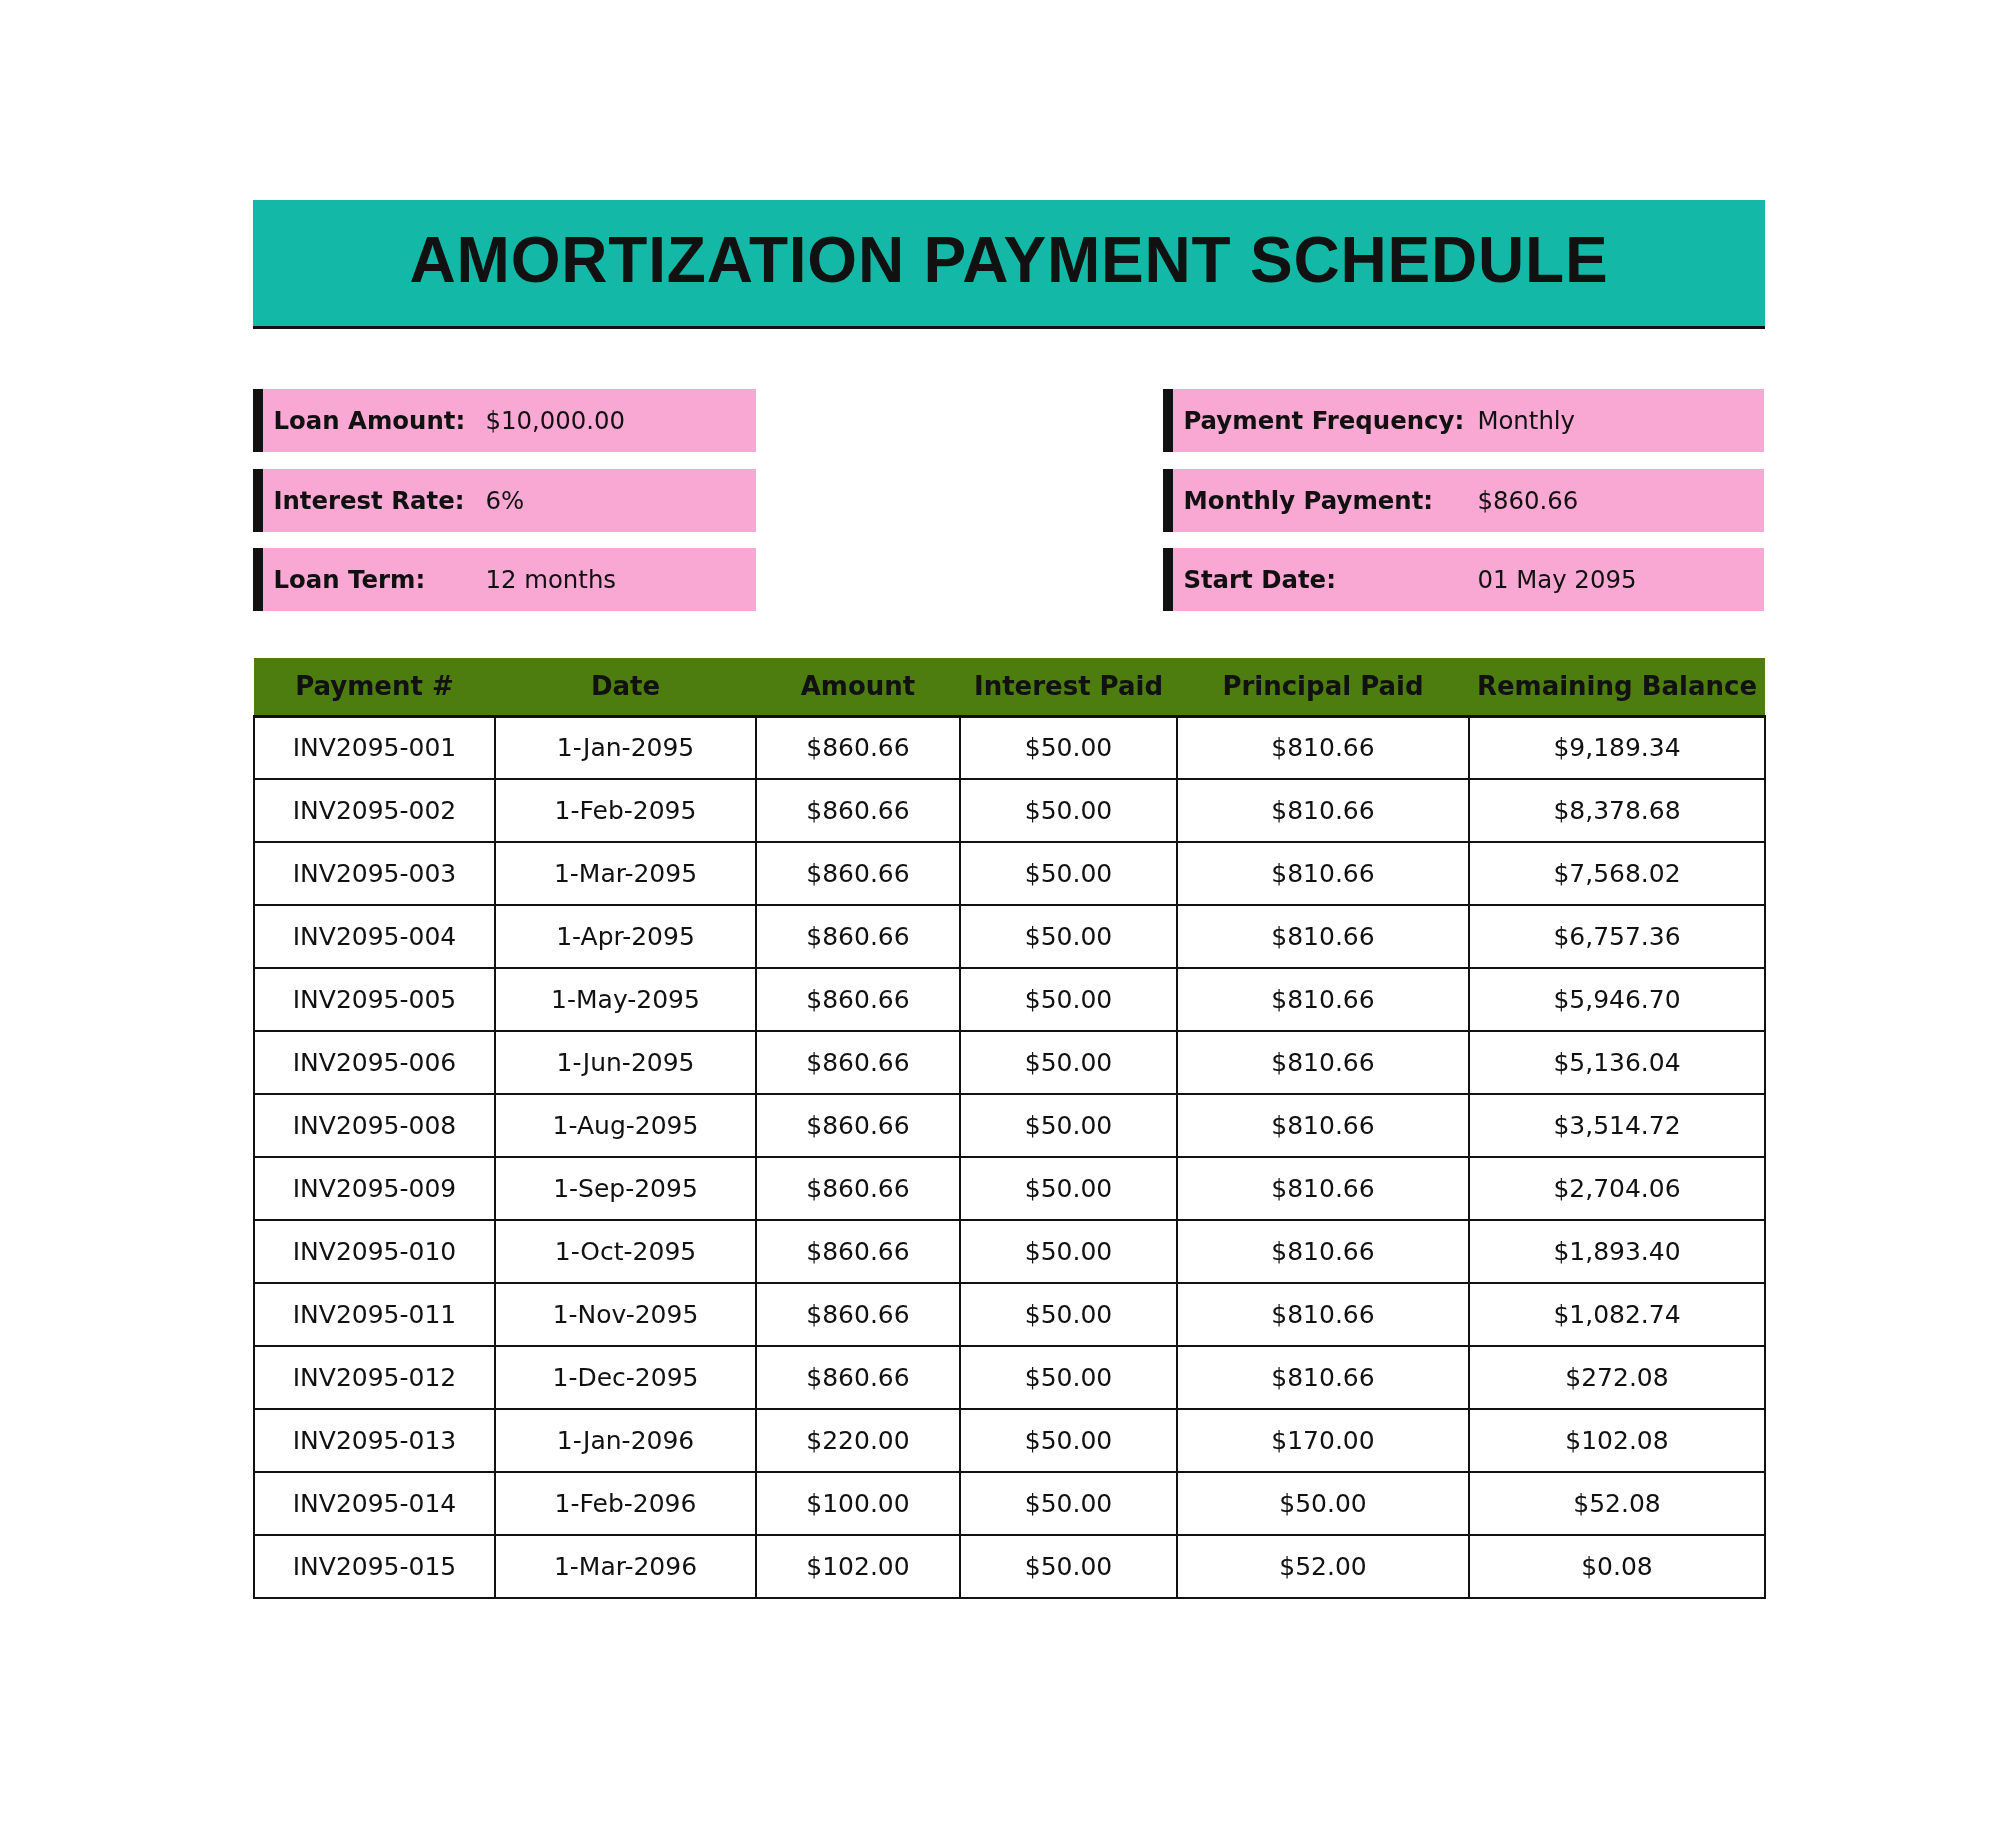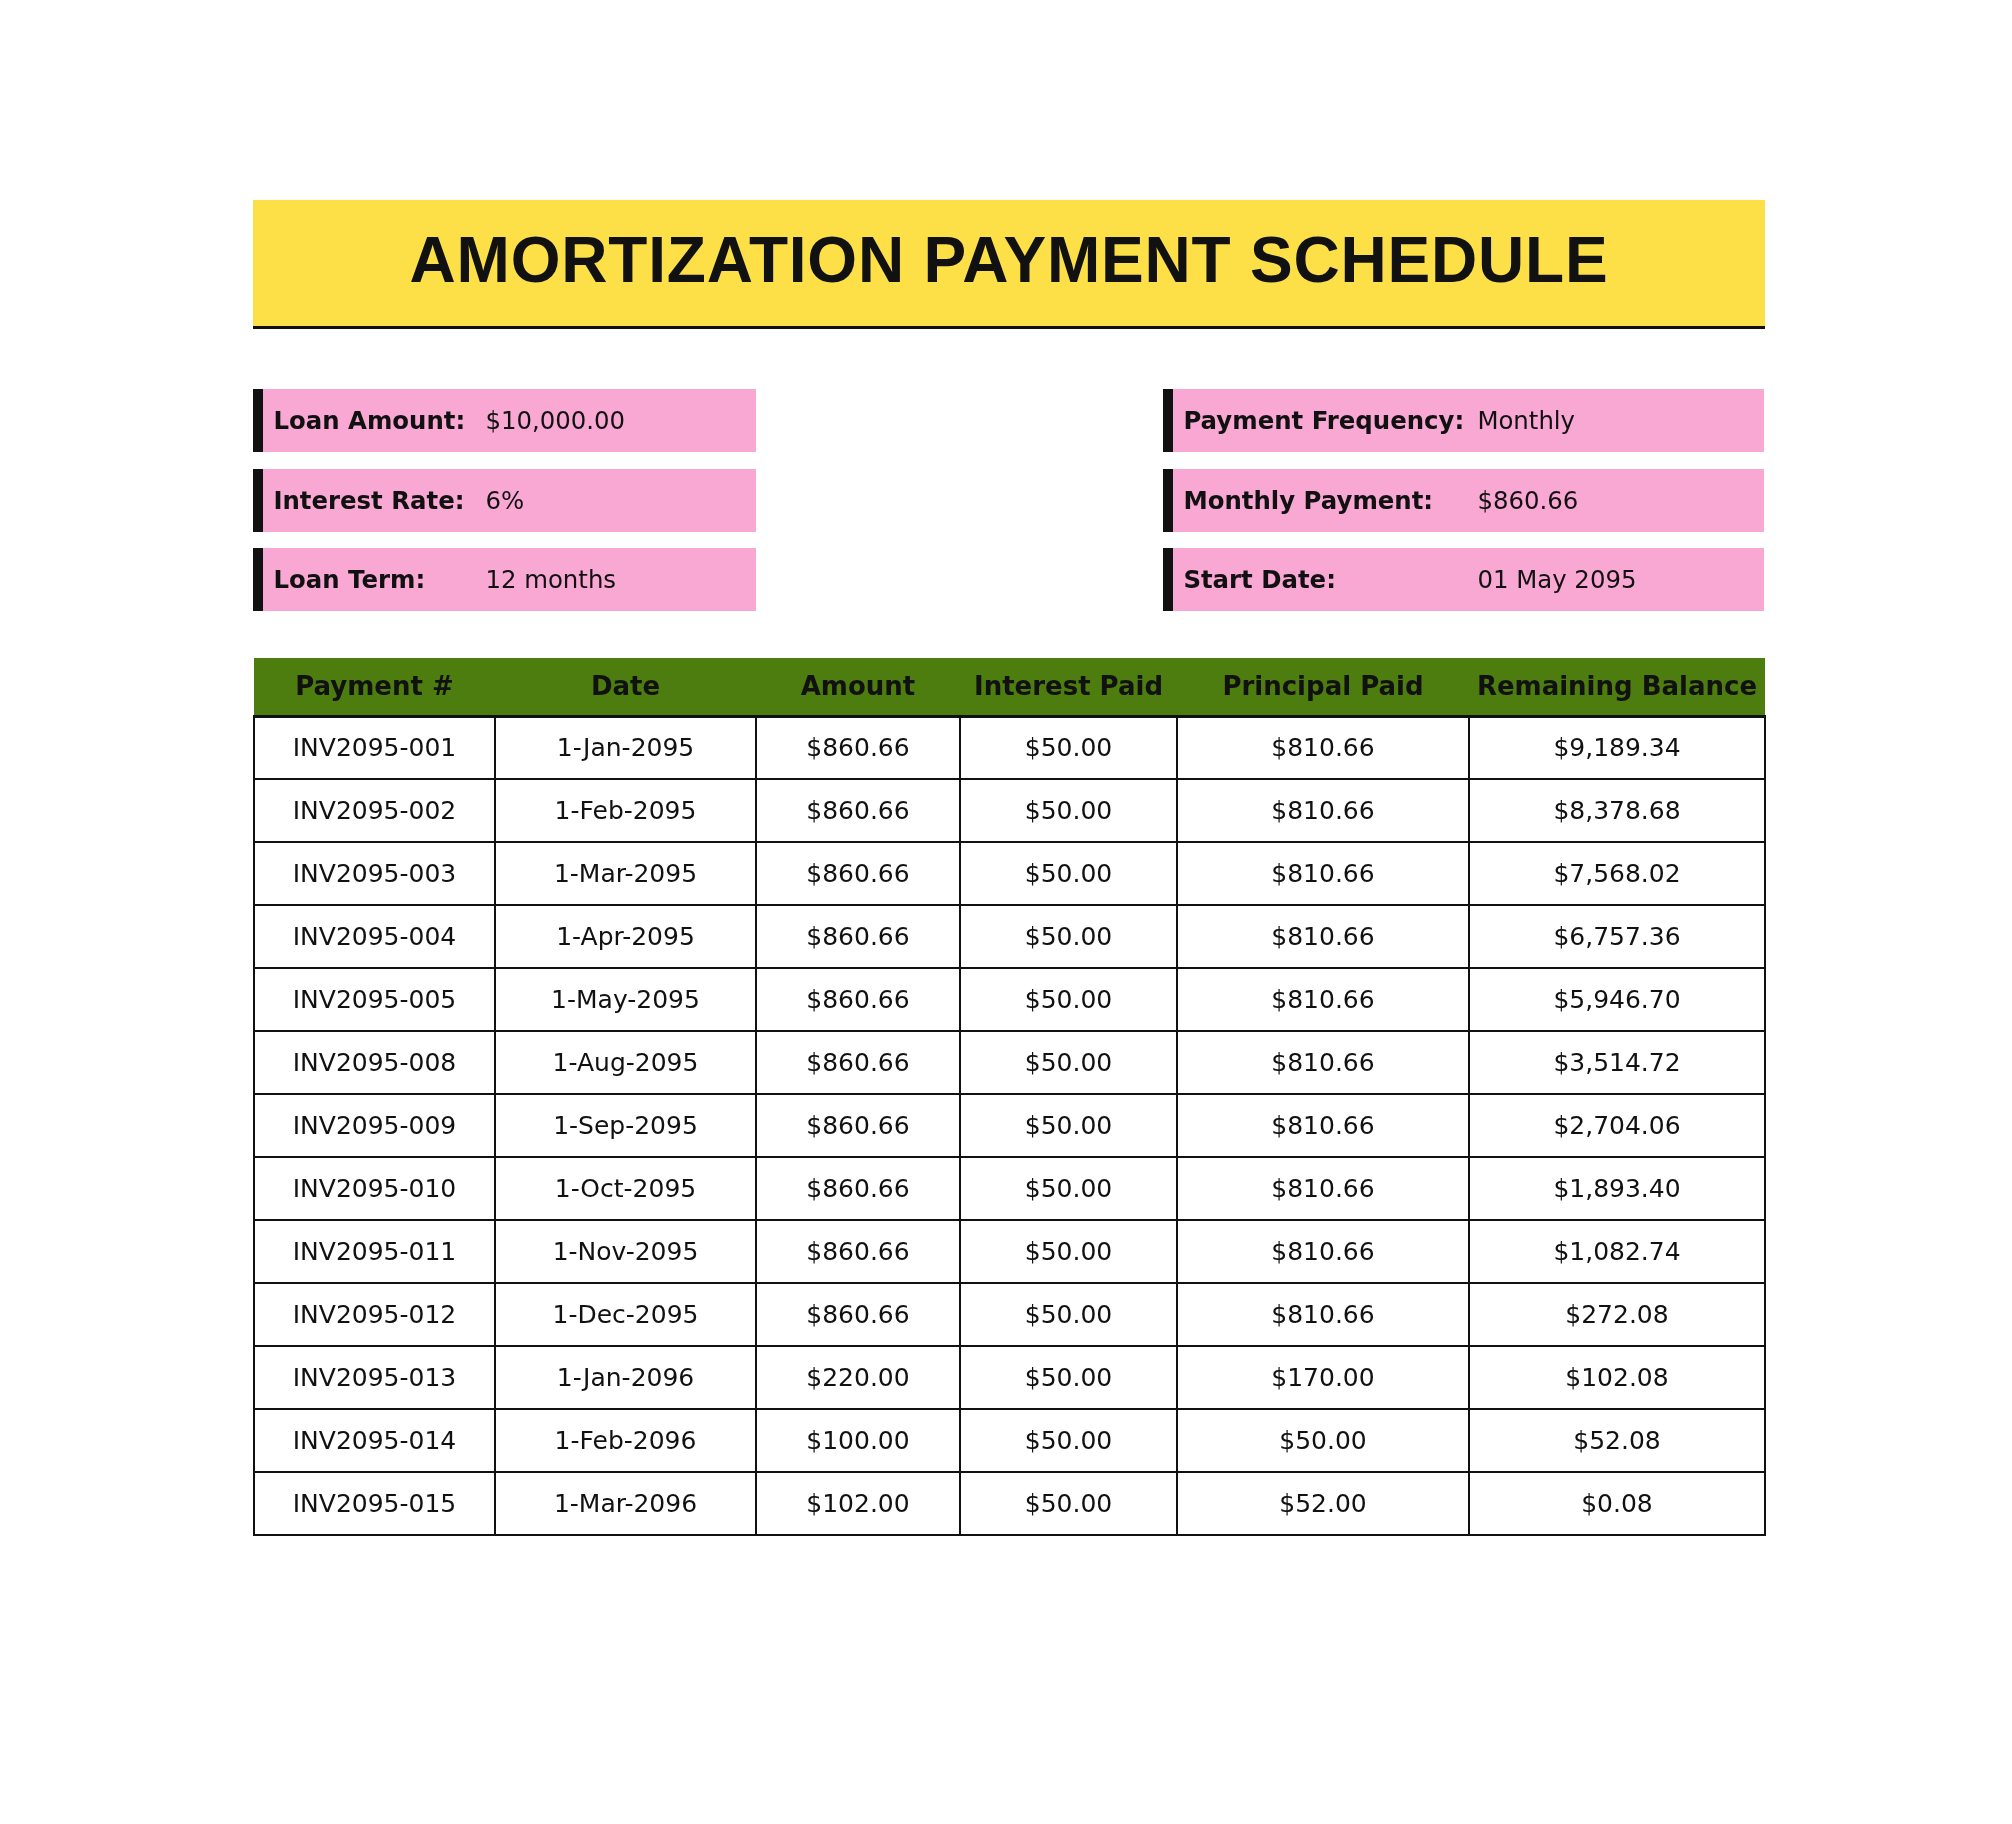--- a/index.html
+++ b/index.html
@@ -1,18 +1,18 @@
 <!DOCTYPE html>
 <html style="font-size:12.6px"><head>
   <meta charset="utf-8">
   <style>
     html, body { margin: 0; padding: 0; background: #ffffff; }
     body { width: 2013px; height: 1825px; position: relative; font-family: "DejaVu Sans", sans-serif; color: #111; overflow: hidden; }
     .doc { position: absolute; left: 253px; top: 200px; width: 1512px; }
-    .title-band { height: 126px; background: #fde047; display: flex; align-items: center; justify-content: center; border-bottom: 3.9px solid #111; }
+    .title-band { height: 126px; background: #14b8a6; display: flex; align-items: center; justify-content: center; border-bottom: 3.9px solid #111; }
     .title { font-family: "Liberation Sans", sans-serif; font-weight: 700; font-size: 64px; letter-spacing: 0.8px; color: #111; margin-top: -6.3px; }
     .info { position: absolute; top: 189px; left: 0; width: 1512px; height: 228px; }
     .info-col { position: absolute; top: 0; }
     .info-col.left { left: 0; width: 503px; }
     .info-col.right { left: 910px; width: 601px; }
     .info-row { position: relative; height: 63px; background: #f9a8d4; margin-bottom: 16.5px; display: flex; align-items: center; }
     .info-row .bar { position: absolute; left: 0; top: 0; width: 10.2px; height: 63px; background: #111; }
     .info-label { font-weight: 700; font-size: 24.4px; padding-left: 20.4px; white-space: nowrap; }
     .info-col.left .info-label { width: 212px; }
     .info-col.right .info-label { width: 294px; }
@@ -124,20 +124,28 @@
           </tr>
           <tr>
             <td>INV2095-005</td>
             <td>1-May-2095</td>
             <td>$860.66</td>
             <td>$50.00</td>
             <td>$810.66</td>
             <td>$5,946.70</td>
           </tr>
           <tr>
+            <td>INV2095-006</td>
+            <td>1-Jun-2095</td>
+            <td>$860.66</td>
+            <td>$50.00</td>
+            <td>$810.66</td>
+            <td>$5,136.04</td>
+          </tr>
+          <tr>
             <td>INV2095-008</td>
             <td>1-Aug-2095</td>
             <td>$860.66</td>
             <td>$50.00</td>
             <td>$810.66</td>
             <td>$3,514.72</td>
           </tr>
           <tr>
             <td>INV2095-009</td>
             <td>1-Sep-2095</td>

